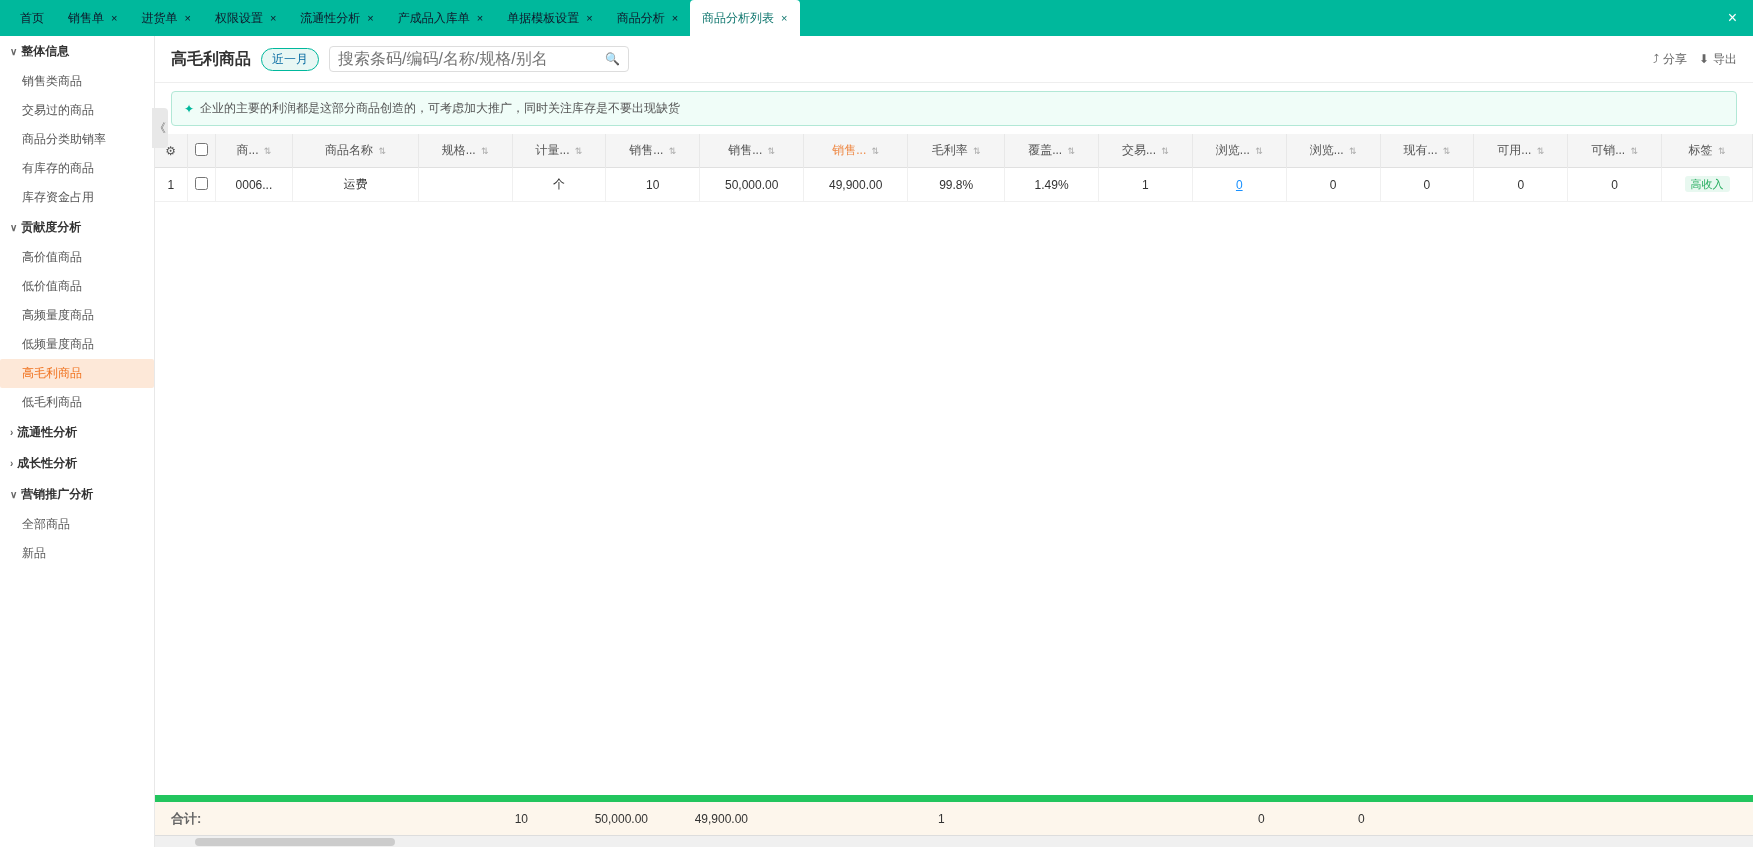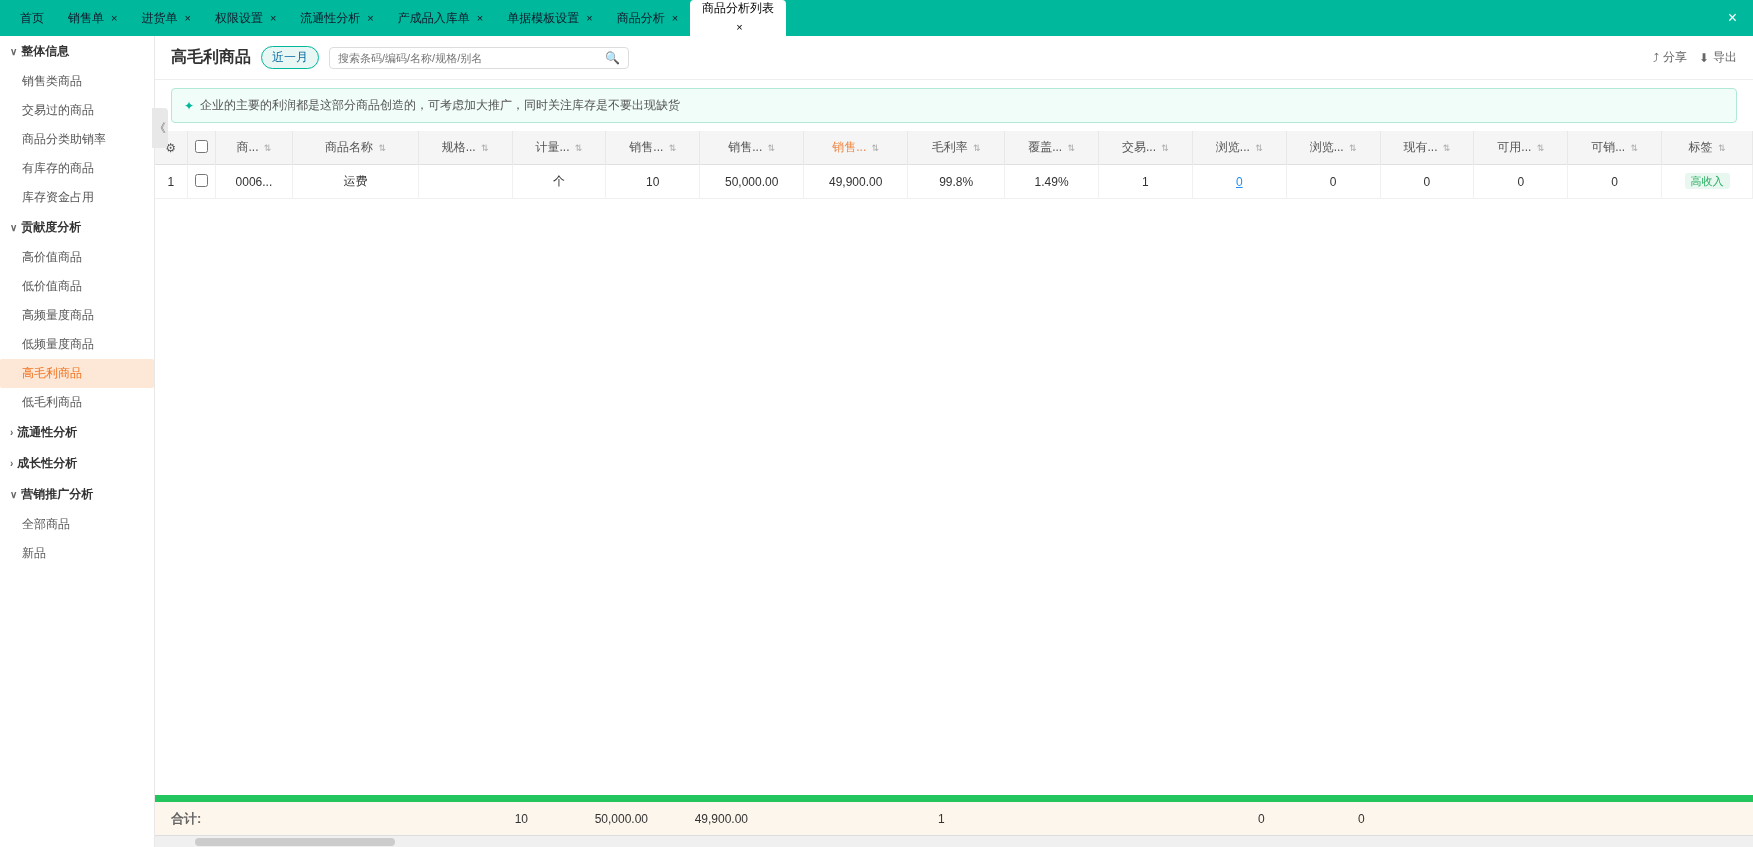--- a/index.html
+++ b/index.html
@@ -18,21 +18,21 @@
       display: flex;
       align-items: center;
       padding: 0 12px;
       height: 36px;
       cursor: pointer;
       white-space: nowrap;
       color: #0f172a;
       font-size: 13px;
       gap: 4px;
     }
-    .top-nav .nav-tab.active { background: #fff; color: #000000; border-radius: 4px 4px 0 0; flex-direction: column; }
+    .top-nav .nav-tab.active { background: #fff; color: #0f766e; border-radius: 4px 4px 0 0; }
     .nav-close { font-size: 11px; cursor: pointer; margin-left: 3px; }
     .nav-spacer { flex: 1; }
     .top-nav .nav-x { margin-left: auto; font-size: 16px; cursor: pointer; padding: 0 8px; }
 
     
     .main-layout {
       display: flex;
       height: calc(847px - 36px);
       background: #fff;
     }
@@ -117,21 +117,21 @@
       align-items: center;
       border: 1px solid #ddd;
       border-radius: 4px;
       padding: 3px 8px;
       flex: 1;
       max-width: 300px;
     }
     .search-box input {
       border: none;
       outline: none;
-      font-size: 11px;
+      font-size: 16px;
       width: 100%;
       color: #999;
     }
     .search-icon { color: #999; margin-left: 4px; }
     .header-actions {
       margin-left: auto;
       display: flex;
       gap: 12px;
       align-items: center;
     }

